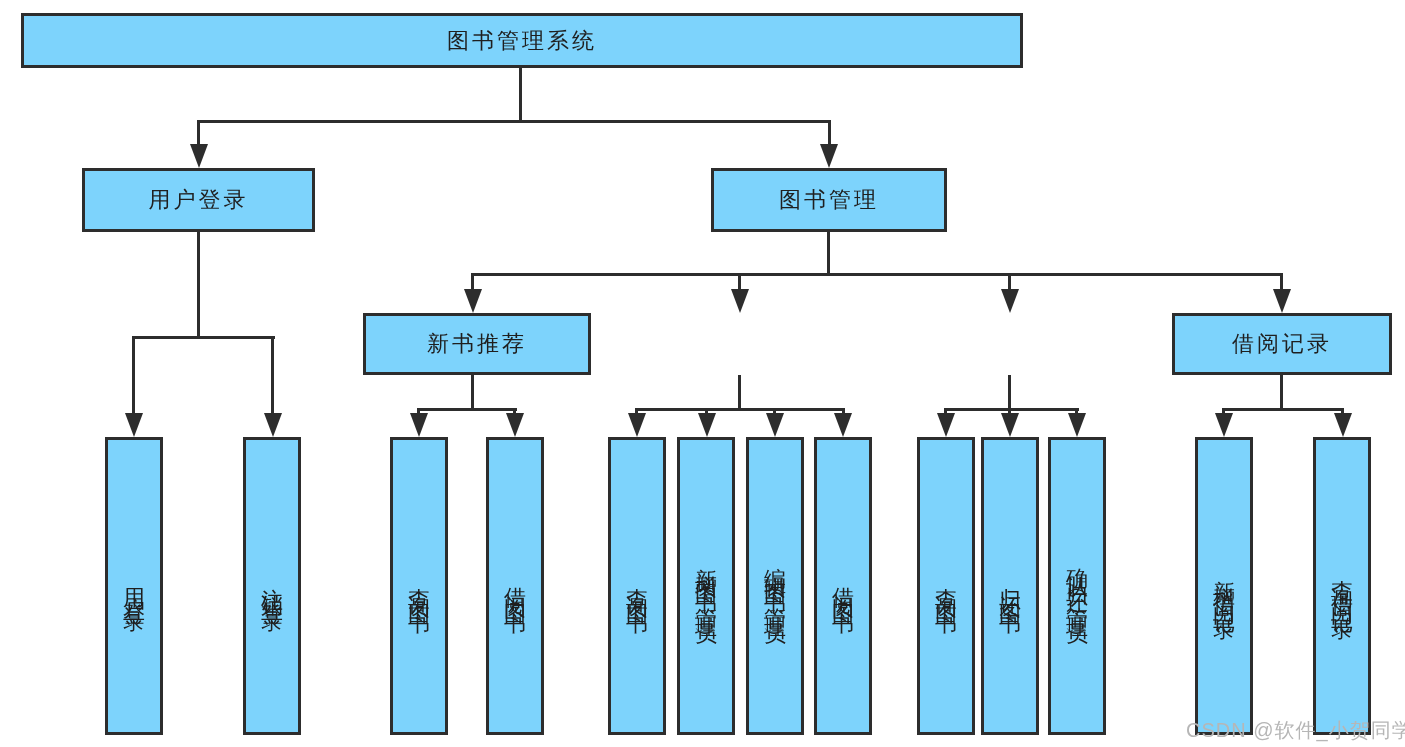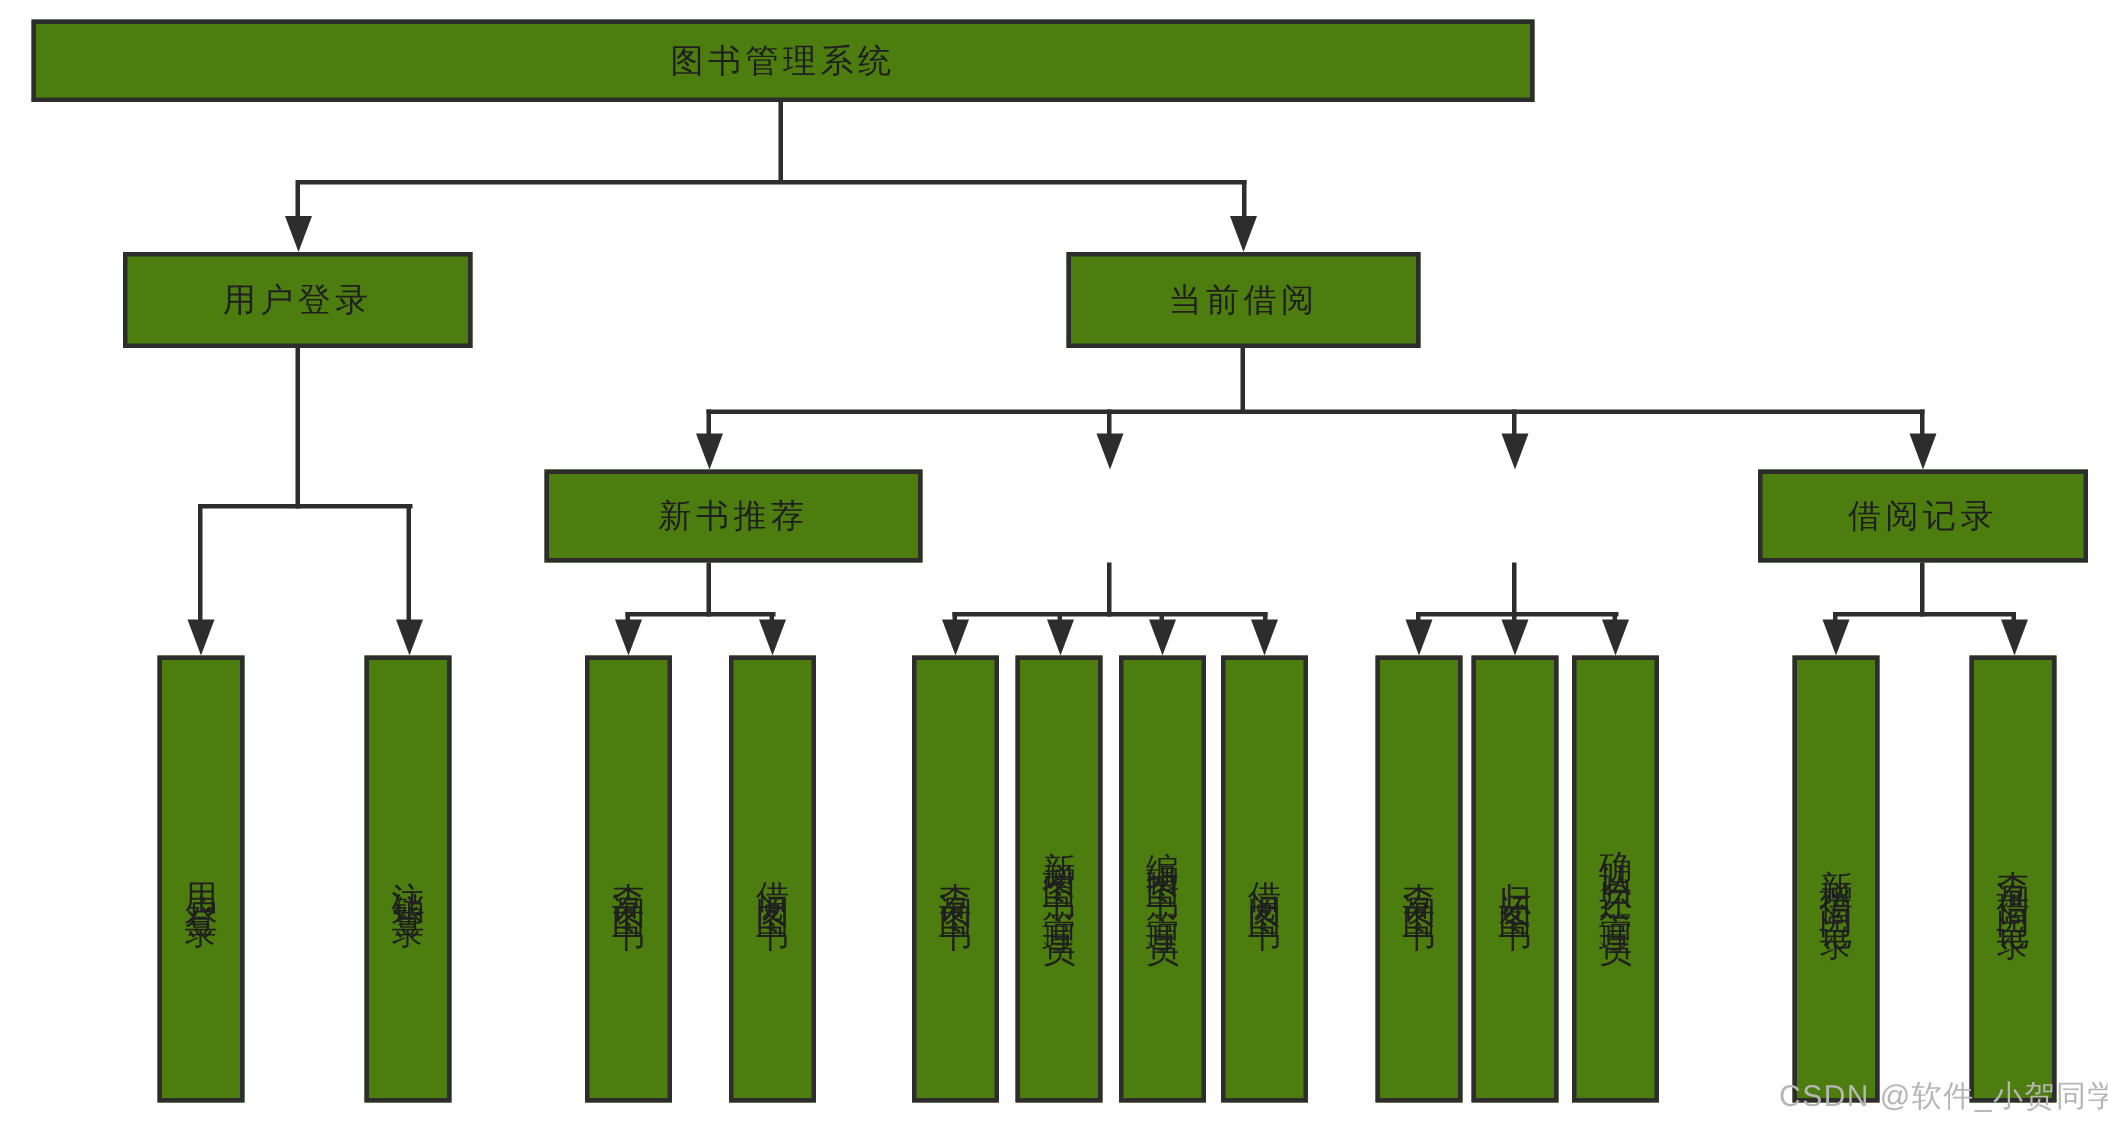--- a/index.html
+++ b/index.html
@@ -16,21 +16,21 @@
   .canvas {
     position: relative;
     width: 1405px;
     height: 747px;
     background: var(--bg);
     overflow: hidden;
   }
   .box {
     position: absolute;
     border: 3px solid var(--line);
-    background: #4d7c0f;
+    background: #7dd3fc;
     display: flex;
     align-items: center;
     justify-content: center;
     color: var(--text);
   }
   .hbox span {
     font-size: 22px;
     letter-spacing: 3px;
     white-space: nowrap;
   }
@@ -83,42 +83,42 @@
   <div class="hline" style="left:198px; top:120px; width:633px;"></div>
   <div class="vline" style="left:197px; top:120px; height:28px;"></div>
   <div class="arrow" style="left:190px; top:144px;"></div>
   <div class="vline" style="left:828px; top:120px; height:28px;"></div>
   <div class="arrow" style="left:820px; top:144px;"></div>
 
   <div class="box hbox" style="left:82px; top:168px; width:233px; height:64px;">
     <span>用户登录</span>
   </div>
   <div class="box hbox" style="left:711px; top:168px; width:236px; height:64px;">
-    <span>当前借阅</span>
+    <span>图书管理</span>
   </div>
 
   <div class="vline" style="left:197px; top:232px; height:107px;"></div>
   <div class="hline" style="left:133px; top:336px; width:142px;"></div>
   <div class="vline" style="left:132px; top:336px; height:80px;"></div>
   <div class="arrow" style="left:125px; top:413px;"></div>
   <div class="vline" style="left:271px; top:336px; height:80px;"></div>
   <div class="arrow" style="left:264px; top:413px;"></div>
 
   <div class="vline" style="left:827px; top:232px; height:44px;"></div>
   <div class="hline" style="left:471px; top:273px; width:812px;"></div>
   <div class="vline" style="left:471px; top:273px; height:20px;"></div>
   <div class="arrow" style="left:464px; top:289px;"></div>
   <div class="vline" style="left:738px; top:273px; height:20px;"></div>
   <div class="arrow" style="left:731px; top:289px;"></div>
   <div class="vline" style="left:1008px; top:273px; height:20px;"></div>
   <div class="arrow" style="left:1001px; top:289px;"></div>
   <div class="vline" style="left:1280px; top:273px; height:20px;"></div>
   <div class="arrow" style="left:1273px; top:289px;"></div>
 
-  <div class="box hbox" style="left:363px; top:313px; width:252px; height:62px;">
+  <div class="box hbox" style="left:363px; top:313px; width:228px; height:62px;">
     <span>新书推荐</span>
   </div>
   <div class="box hbox" style="left:1172px; top:313px; width:220px; height:62px;">
     <span>借阅记录</span>
   </div>
 
   <div class="vline" style="left:471px; top:375px; height:36px;"></div>
   <div class="hline" style="left:417px; top:408px; width:100px;"></div>
   <div class="vline" style="left:417px; top:408px; height:8px;"></div>
   <div class="arrow" style="left:410px; top:413px;"></div>

